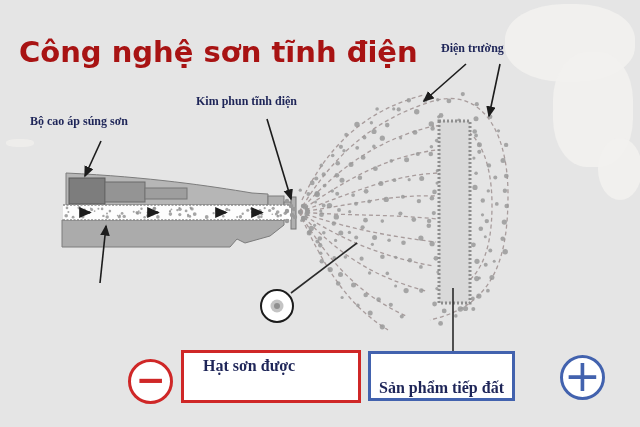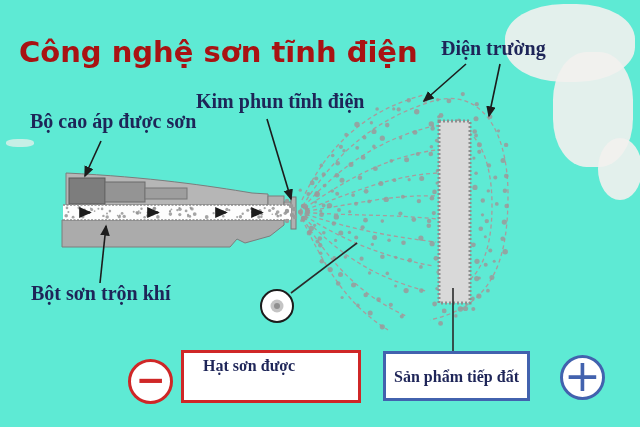--- a/index.html
+++ b/index.html
@@ -1,33 +1,33 @@
 <!DOCTYPE html>
 <html><head>
 <meta charset="utf-8">
 <style>
   html,body{margin:0;padding:0;background:#ffffff;}
   *{box-sizing:border-box;}
   #stage{
     position:relative;width:640px;height:427px;overflow:hidden;
-    background:#5eead4;font-family:"Liberation Serif",serif;
+    background:#e5e5e5;font-family:"Liberation Serif",serif;
   }
   
   .wm{position:absolute;background:#f2f1ee;opacity:.9;z-index:0;}
   
   #fx{position:absolute;left:0;top:0;z-index:1;}
   
   .page-title{
     position:absolute;left:19px;top:16px;z-index:2;
     font-family:"DejaVu Sans",sans-serif;font-weight:700;
     font-size:29px;line-height:34px;color:#a81313;letter-spacing:0px;white-space:nowrap;
   }
   .dlabel{
     position:absolute;z-index:2;color:#1e2558;font-weight:700;
-    font-size:20px;line-height:19px;white-space:nowrap;
+    font-size:12px;line-height:19px;white-space:nowrap;
   }
   .callout{
     position:absolute;z-index:2;background:#ffffff;color:#1e2558;
     font-weight:700;font-size:16px;line-height:21px;
   }
   .callout.red{border:3px solid #cf2727;}
   .callout.blue{border:3px solid #4262ae;display:flex;align-items:center;justify-content:center;}
   .charge{
     position:absolute;z-index:2;border-radius:50%;background:#fff;
     display:flex;align-items:center;justify-content:center;
@@ -409,28 +409,27 @@
       <path d="M100,283 L106,226" marker-end="url(#ah)"></path>
       <path d="M466,64 L424,101" marker-end="url(#ah)"></path>
       <path d="M500,64 L489,116" marker-end="url(#ah)"></path>
     </g>
   </svg>
 
   <h1 class="page-title">Công nghệ sơn tĩnh điện</h1>
 
   <div class="dlabel" style="left:441px;top:39px;">Điện trường</div>
   <div class="dlabel" style="left:196px;top:92px;text-align:center;">Kim phun tĩnh điện</div>
-  <div class="dlabel" style="left:30px;top:112px;">Bộ cao áp được sơn</div>
-  <div class="dlabel" style="left:31px;top:284px;">Bột sơn trộn khí</div>
+  <div class="dlabel" style="left:30px;top:112px;">Bộ cao áp súng sơn</div>
 
   <div class="callout red" style="left:181px;top:350px;width:180px;height:53px;padding:2px 0 0 19px;">
     <div>Hạt sơn được</div>
   </div>
 
-  <div class="callout blue" style="left:383px;top:351px;width:147px;height:50px;">
+  <div class="callout blue" style="left:368px;top:351px;width:147px;height:50px;align-items:flex-end;">
     <span>Sản phẩm tiếp đất</span>
   </div>
 
   <div class="charge neg" style="left:128px;top:359px;width:45px;height:45px;">
     <span class="glyph">−</span>
   </div>
 
   <div class="charge pos" style="left:560px;top:355px;width:45px;height:45px;">
     <span class="glyph">+</span>
   </div>

